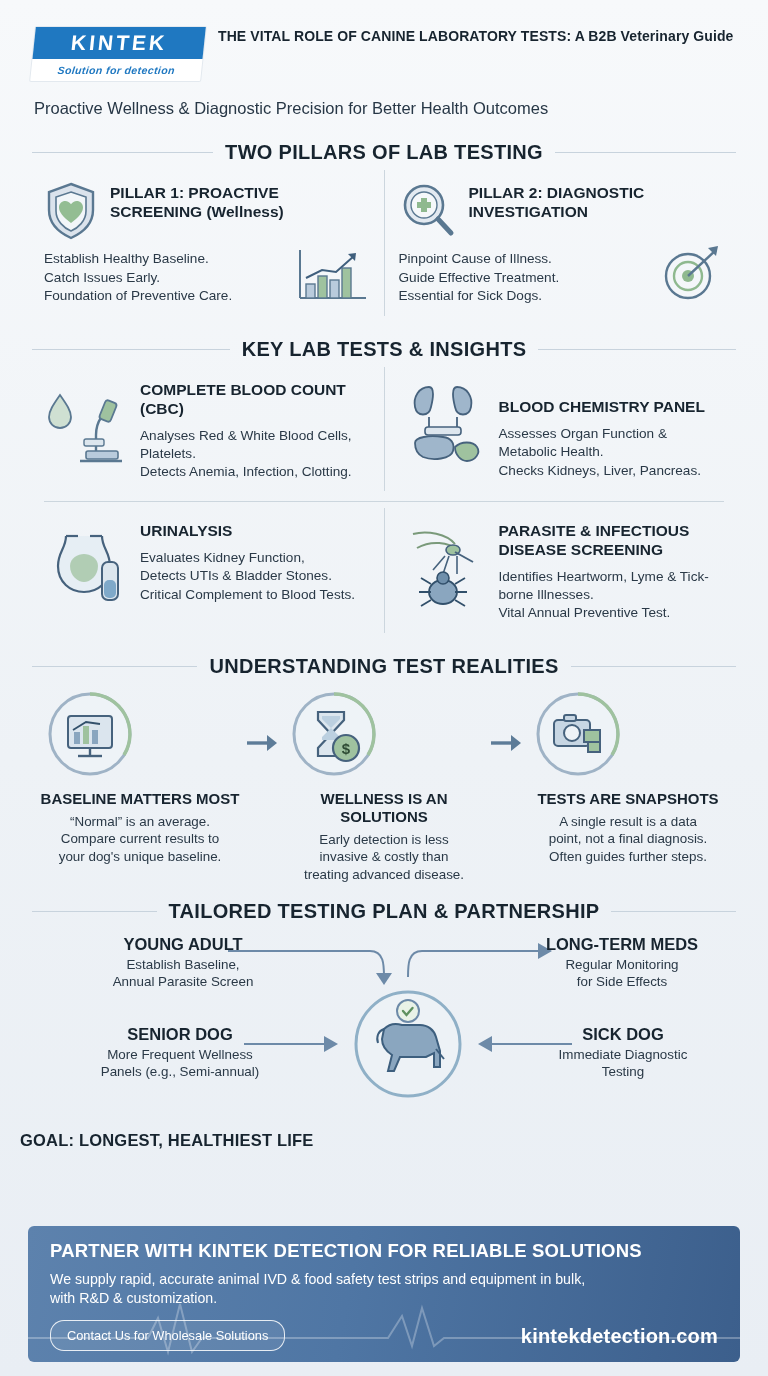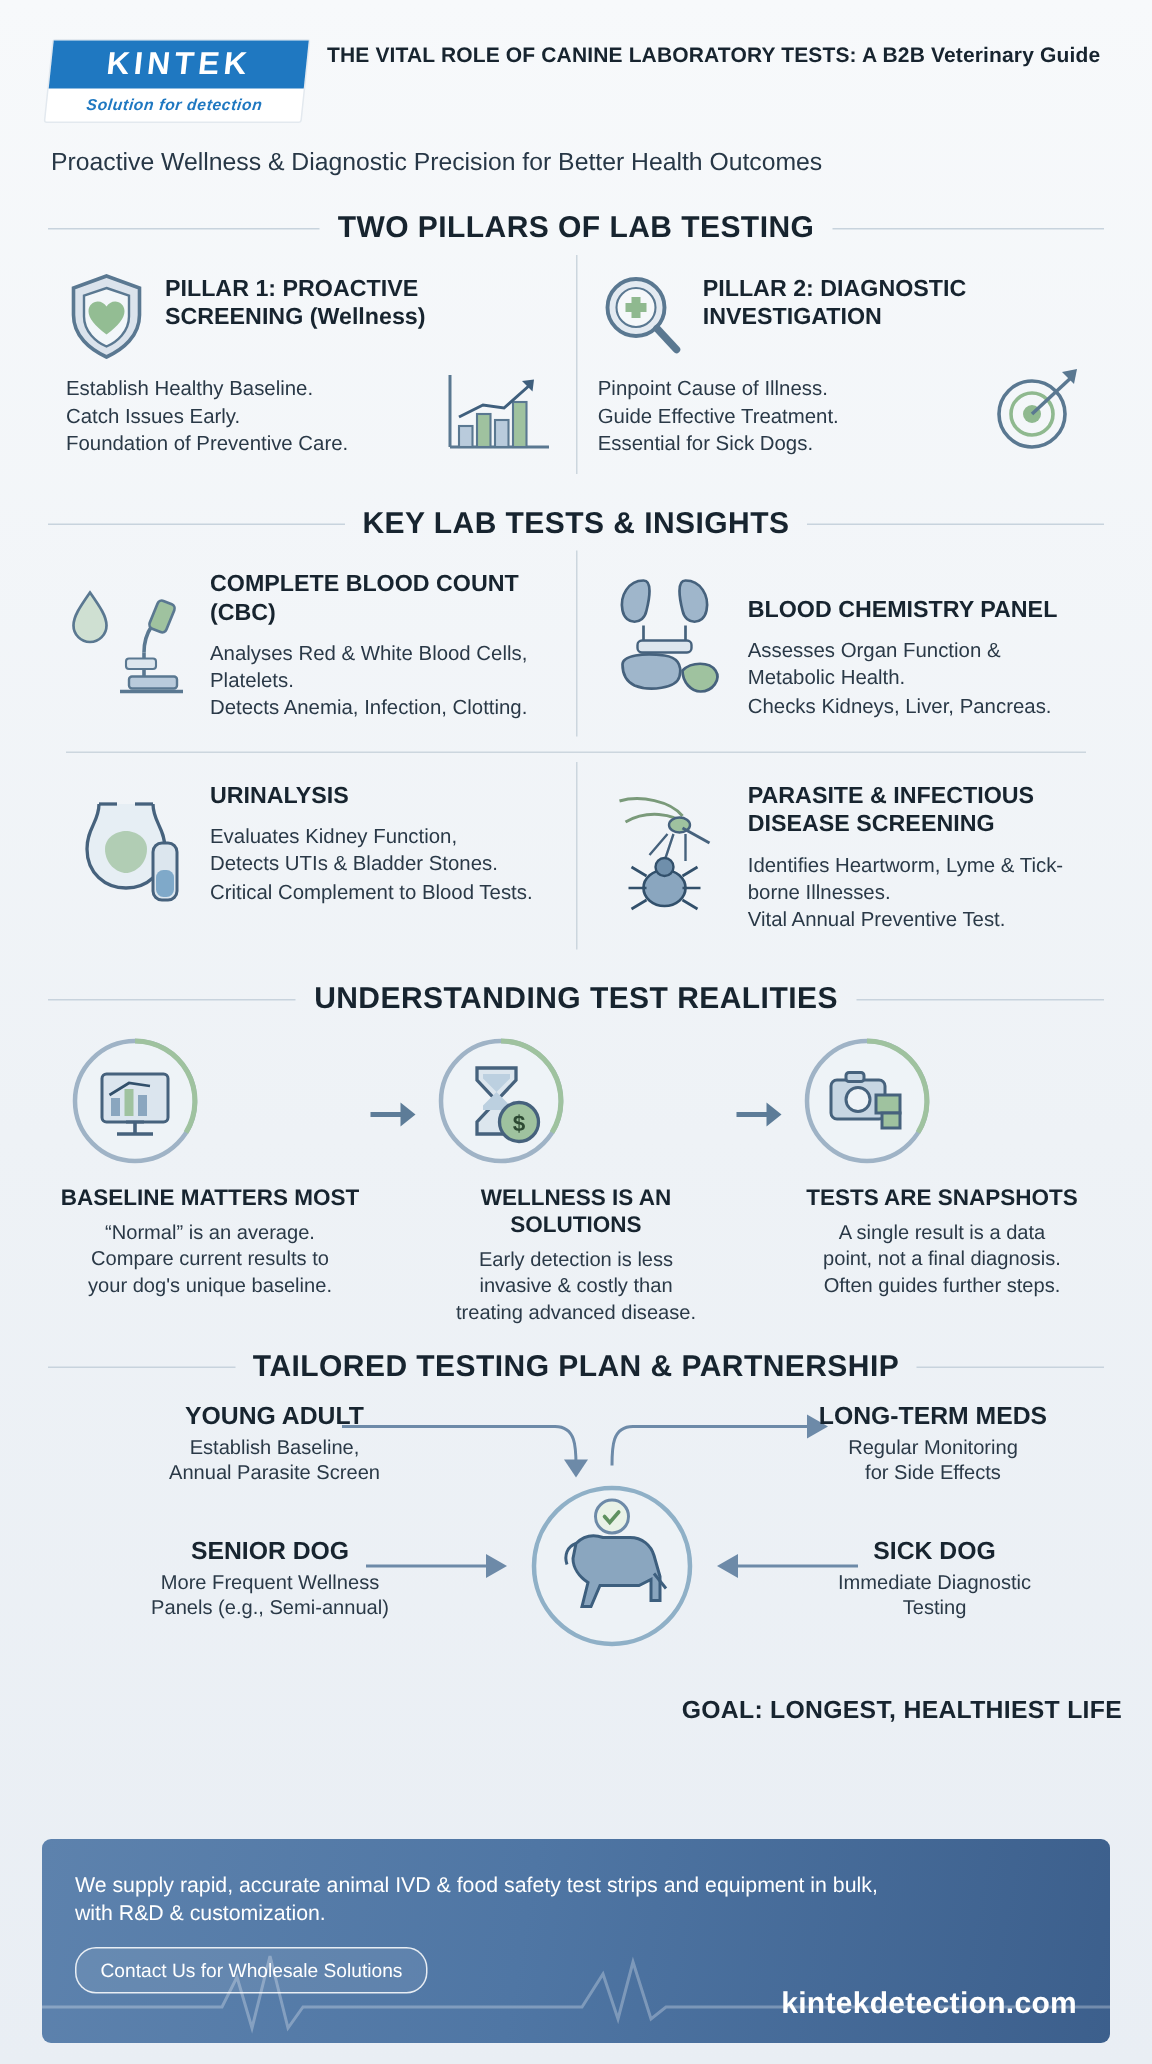--- a/index.html
+++ b/index.html
@@ -65,21 +65,21 @@
   .real-item { width: 200px; text-align: center; }
   .real-title { font-size: 15px; font-weight: bold; line-height: 1.2; margin-top: 8px; color:#17242f; }
   .real-body { font-size: 13.4px; line-height: 1.32; margin-top: 5px; color:#2a3947; }
   .arrow { width: 44px; display:flex; align-items:center; justify-content:center; padding-top: 46px; }
 
   
   .plan { position: relative; height: 200px; margin: 6px 12px 0 12px; }
   .plan-label { position: absolute; }
   .plan-label .t { font-size: 16.5px; font-weight: bold; color:#17242f; }
   .plan-label .b { font-size: 13.4px; line-height:1.32; color:#2a3947; margin-top: 2px; }
-  .goal { text-align: right; font-size: 16.5px; font-weight: bold; margin-top: 2px; color:#17242f; letter-spacing:.2px;}
+  .goal { text-align: left; font-size: 16.5px; font-weight: bold; margin-top: 2px; color:#17242f; letter-spacing:.2px;}
 
   
   .footer {
     position: absolute; left: 28px; right: 28px; bottom: 14px; height: 136px;
     border-radius: 6px; overflow: hidden;
     background: linear-gradient(100deg, #5d82ad 0%, #4f76a4 45%, #3c5f8c 100%);
     color: #ffffff;
   }
   .footer-inner { position: relative; z-index: 2; padding: 14px 20px 0 22px; }
   .footer h3 { font-size: 18.5px; font-weight: bold; letter-spacing: .2px; }
@@ -398,19 +398,20 @@
     </div>
   </div>
 
   <div class="goal">GOAL: LONGEST, HEALTHIEST LIFE</div>
 
   <div class="footer">
     <svg class="ecg" viewBox="0 0 712 70" preserveAspectRatio="none">
       <path d="M0 46 H120 l10 -20 l10 34 l12 -48 l12 48 l10 -14 H360 l14 -22 l10 30 l10 -38 l12 38 l10 -8 H712" fill="none" stroke="#ffffff" stroke-width="2"></path>
     </svg>
     <div class="footer-inner">
+      <h3>PARTNER WITH KINTEK DETECTION FOR RELIABLE SOLUTIONS</h3>
       <p>We supply rapid, accurate animal IVD &amp; food safety test strips and equipment in bulk, with R&amp;D &amp; customization.</p>
       <span class="cta">Contact Us for Wholesale Solutions</span>
     </div>
     <span class="domain">kintekdetection.com</span>
   </div>
 
 </div>
 
 </body></html>

